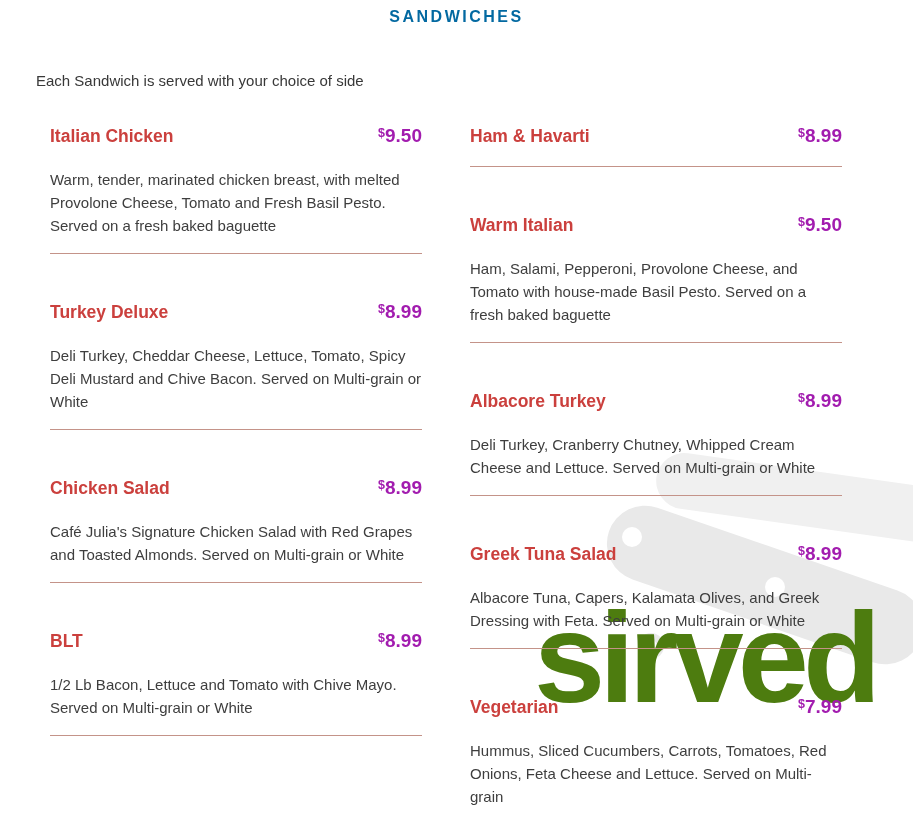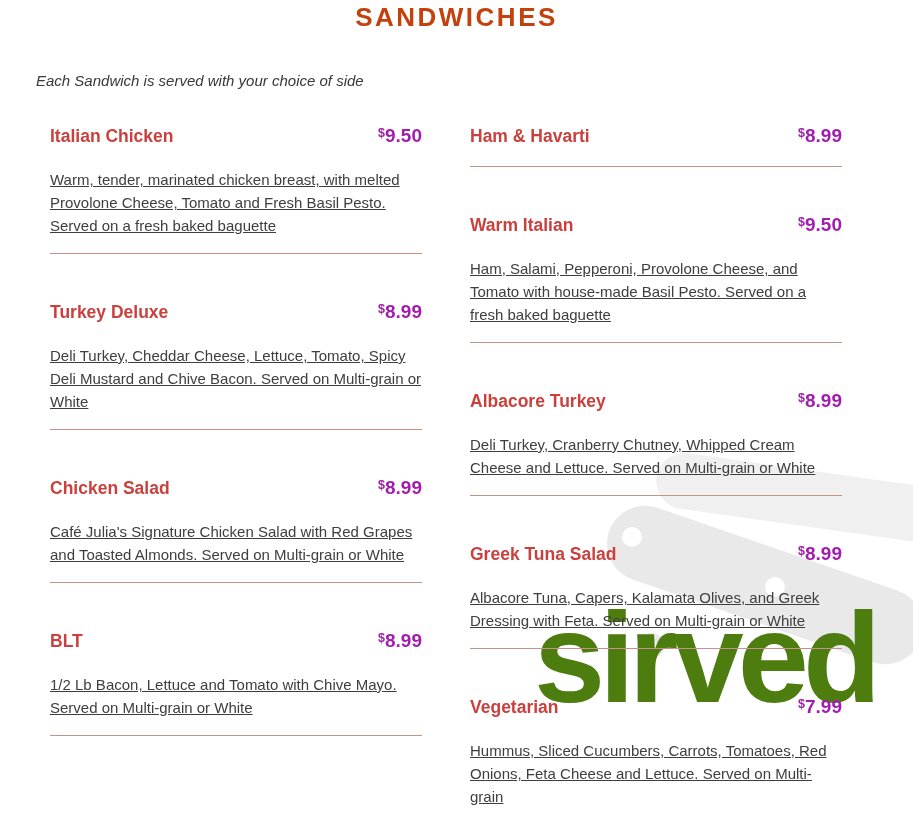--- a/index.html
+++ b/index.html
@@ -20,31 +20,30 @@
     font-size:128px; font-weight:bold; letter-spacing:-6px;
     color:#4d7c0f; line-height:1; white-space:nowrap;
   }
 
   
   .content { position:relative; z-index:1; }
 
   .page-title {
     padding-top:6px;
     text-align:center;
-    font-size:26px; font-weight:bold;
+    font-size:16px; font-weight:bold;
     letter-spacing:2.5px;
-    color:#c2410c;
+    color:#0369a1;
     line-height:22px;
   }
 
   .subtitle {
     margin:41px 0 8px 36px;
     font-size:15px; line-height:23px;
     color:#383838;
-    font-style:italic;
   }
 
   .menu-grid {
     margin:32px 71px 0 50px;
     display:grid;
     grid-template-columns:1fr 1fr;
     column-gap:48px;
     align-items:start;
   }
 
@@ -56,21 +55,20 @@
   }
   .item-name { color:#cb403d; font-weight:bold; font-size:17.5px; }
   .item-price { color:#a21caf; font-weight:bold; font-size:19px; white-space:nowrap; }
   .item-price .dollar {
     font-size:12.5px; position:relative; top:-5px; font-weight:bold;
   }
   .item-desc {
     margin:18px 0 0 0;
     font-size:15px; line-height:23px;
     color:#3e3e3e;
-    text-decoration:underline;
   }
   .item-divider {
     margin-top:16px;
     border-bottom:1px solid #c49389;
     height:0;
   }
 </style>
 </head>
 <body>
 

